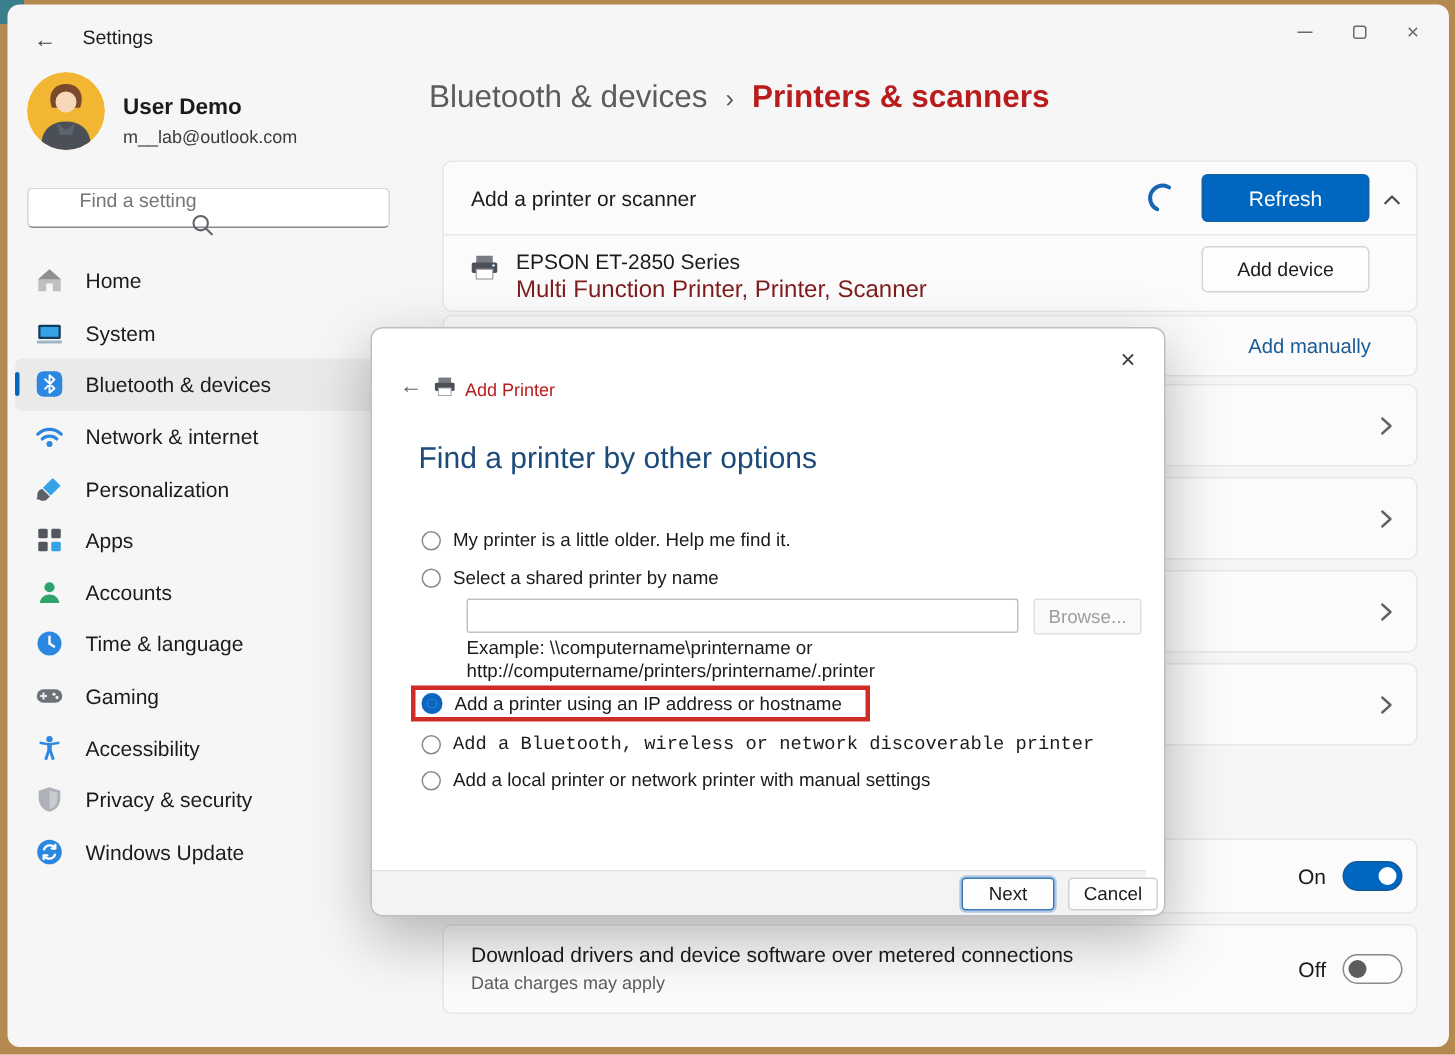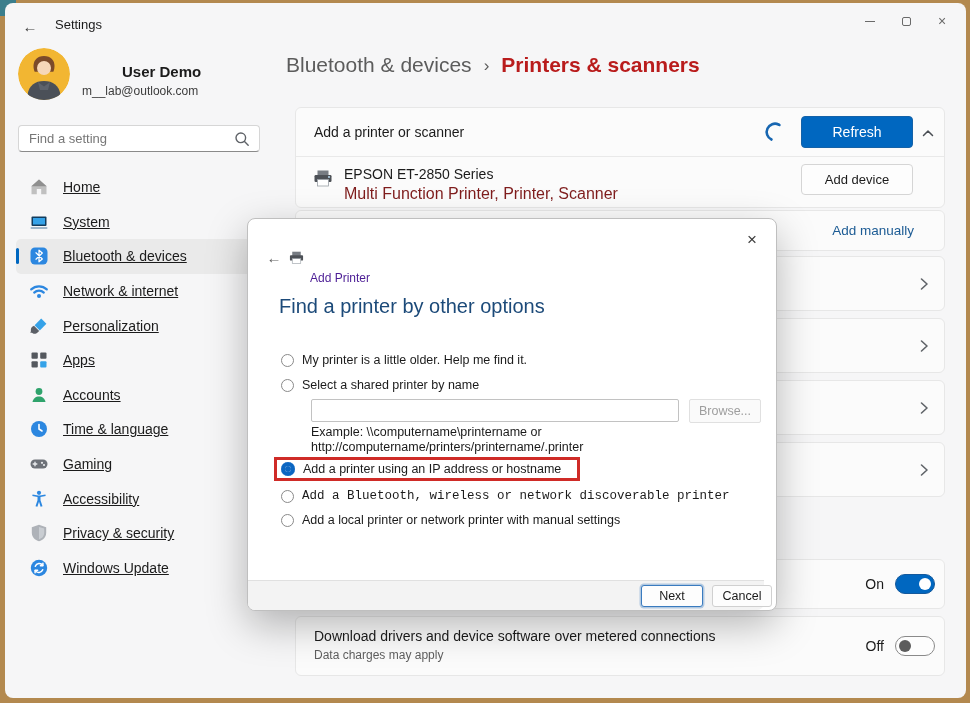--- a/index.html
+++ b/index.html
@@ -17,31 +17,31 @@
     display:flex; align-items:center; justify-content:center; border-radius:4px; cursor:default; }
   .titlebar-title { left:50px; top:14px; font-size:13px; color:#1b1b1b; }
   .win-controls { right:6px; top:4px; display:flex; }
   .win-btn { width:36px; height:28px; display:flex; align-items:center; justify-content:center; color:#6a6a6a; }
   .glyph-min { width:10px; height:1px; background:#6a6a6a; display:inline-block; }
   .glyph-max { width:9px; height:9px; border:1px solid #6a6a6a; border-radius:2px; display:inline-block; }
   .glyph-close { font-size:14px; line-height:1; }
 
   
   .avatar { left:13px; top:45px; width:52px; height:52px; border-radius:50%; overflow:hidden; }
-  .user-name { left:77px; top:60px; font-size:15px; font-weight:bold;margin-left:40px; }
+  .user-name { left:77px; top:60px; font-size:15px; font-weight:bold; }
   .user-email { left:77px; top:81px; font-size:12px; color:#3c3c3c; }
 
   .searchbox { left:13px; top:122px; width:242px; height:27px; background:#ffffff; border:1px solid #d6d6d6;
-    border-bottom:1px solid #8a8a8a; border-radius:4px; display:flex; align-items:center; }
+    border-bottom:1px solid #8a8a8a; border-radius:4px; display:flex; align-items:center;flex-direction:column; }
   .searchbox input { flex:1; border:none; outline:none; background:transparent; font-size:13px;
     font-family:"Liberation Sans", sans-serif; padding:0 6px 0 10px; color:#1b1b1b; }
   .searchbox input::placeholder { color:#767676; }
   .search-ico { width:18px; height:18px; margin-right:8px; flex:none; }
 
-  .nav { left:11px; top:167px; width:260px;text-decoration:underline; }
+  .nav { left:5px; top:167px; width:260px; }
   .nav-item { position:relative; height:34.6px; display:flex; align-items:center; gap:14px;
     padding-left:13px; border-radius:5px; }
   .nav-item.selected { background:#eaeaea; }
   .nav-item.selected::before { content:""; position:absolute; left:0; top:9px; width:3px; height:16px;
     border-radius:2px; background:var(--accent,#0067c0); }
   .nav-ico { width:20px; height:20px; flex:none; display:flex; }
   .nav-label { font-size:14px; color:#1b1b1b; }
 
   
   .breadcrumb { left:281px; top:50px; display:flex; align-items:center; gap:12px; }
@@ -89,21 +89,21 @@
   .metered-sub { left:18px; top:31px; font-size:12px; color:#5f5f5f; }
 
   
   .dlg { position:absolute; left:242px; top:215px; width:530px; height:393px; background:#ffffff;
     border:1px solid #bfbfbf; border-radius:8px; box-shadow:0 14px 40px rgba(0,0,0,.28); }
   .dlg-close { position:absolute; right:10px; top:8px; width:28px; height:26px; font-size:17px; color:#3c3c3c;
     display:flex; align-items:center; justify-content:center; }
   .dlg-back { position:absolute; left:14px; top:26px; width:24px; height:24px; font-size:15px; color:#5f5f5f;
     display:flex; align-items:center; justify-content:center; }
   .dlg-printer-ico { position:absolute; left:40px; top:30px; width:17px; height:17px; }
-  .dlg-title { position:absolute; left:62px; top:52px; font-size:12px; color:#4c1d95; }
+  .dlg-title { position:absolute; left:62px; top:34px; font-size:12px; color:#b91c1c; }
   .dlg-heading { position:absolute; left:31px; top:76px; font-size:20px; color:var(--wizard-heading,#1c4a79); }
 
   .radio-row { position:absolute; left:33px; height:20px; display:flex; align-items:center; gap:8px; }
   .radio { width:13px; height:13px; border-radius:50%; border:1px solid #8a8a8a; background:#ffffff; flex:none; }
   .radio.checked { border:none; width:14px; height:14px; background:#0b66c2;
     box-shadow:inset 0 0 0 4px #0b66c2, inset 0 0 0 14px #ffffff; }
   .radio.checked::after { content:""; display:block; width:6px; height:6px; border-radius:50%;
     background:#0b66c2; margin:4px 0 0 4px; }
   .radio-label { font-size:12.5px; color:#1b1b1b; white-space:nowrap; }
 

